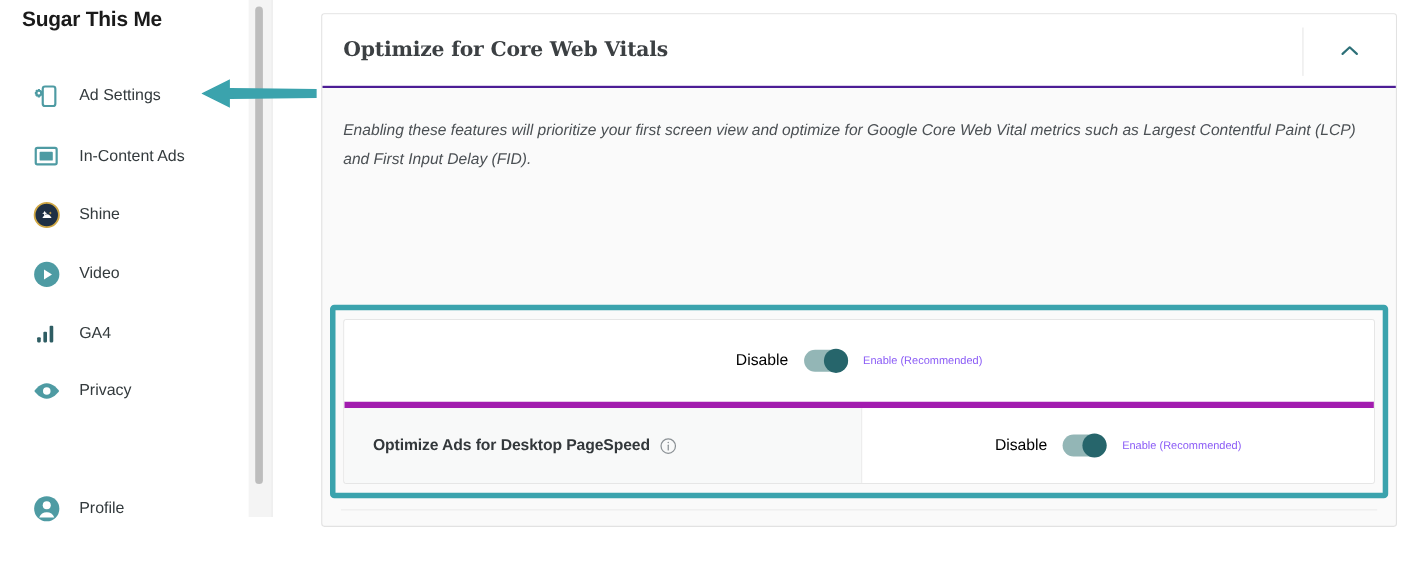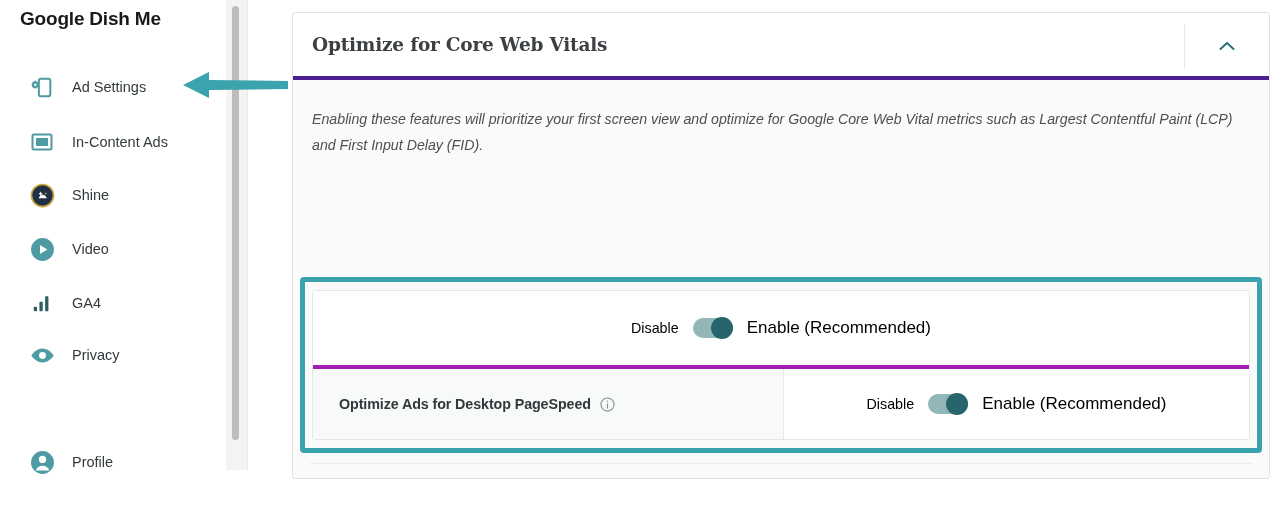--- a/index.html
+++ b/index.html
@@ -55,21 +55,21 @@
   }
 
   
   #card {
     position: absolute; left: 292px; top: 12px; width: 978px; height: 467px;
     background: #fafafa; border: 1px solid #e2e2e2; border-radius: 3px;
     overflow: hidden;
   }
   #card-header {
     position: relative; height: 67px; background: #ffffff;
-    border-bottom: 4px solid #4c1d95;
+    border-bottom: 2px solid #4c1d95;
     display: flex; align-items: center;
   }
   #card-title {
     margin-left: 19px;
     font-family: "DejaVu Serif", "Liberation Serif", serif;
     font-size: 18.5px; color: #3c4043; letter-spacing: -0.2px;
   }
   #header-divider {
     position: absolute; right: 84px; top: 12px; width: 1px; height: 44px;
     background: #e7e7e7;
@@ -94,21 +94,21 @@
     pointer-events: none;
   }
 
   
   #settings-table {
     position: absolute; left: 312px; top: 290px; width: 938px; height: 150px;
     background: #ffffff; border: 1px solid #e6e6e6; border-radius: 3px;
     overflow: hidden;
   }
   .srow { display: flex; height: 74px; }
-  .srow + .srow { border-top: 4px solid #a21caf; }
+  .srow + .srow { border-top: 6px solid #a21caf; }
   .scell-label {
     width: 471px; background: #f8f9f9; border-right: 1px solid #e9e9e9;
     display: flex; align-items: center; padding-left: 26px;
   }
   .slabel-text {
     font-size: 14.3px; font-weight: 700; color: #33383b; letter-spacing: -0.1px;
   }
   .info-icon {
     margin-left: 9px; width: 15px; height: 15px; flex: 0 0 15px;
     display: inline-flex; align-items: center; justify-content: center;
@@ -121,35 +121,35 @@
   .opt-off { font-size: 14.3px; color: #000000; }
   .toggle {
     margin: 0 14px; width: 40px; height: 20px; border-radius: 11px;
     background: #93b6b6; position: relative; cursor: pointer;
     flex: 0 0 40px;
   }
   .toggle .knob {
     position: absolute; right: 0; top: -1px; width: 22px; height: 22px;
     border-radius: 50%; background: #26656b;
   }
-  .opt-on { font-size: 17px; color: #000000; cursor: pointer; }
+  .opt-on { font-size: 10px; color: #8b5cf6; cursor: pointer; }
 
   
   #footer-divider {
     position: absolute; left: 310px; top: 463px; width: 942px; height: 1px;
     background: #ececec;
   }
 </style>
 </head>
 <body>
 
 <div id="root">
 
   <nav id="sidebar">
-    <div id="brand">Google Dish Me</div>
+    <div id="brand">Sugar This Me</div>
 
     <div class="nav-item" style="top:62px">
       <span class="nav-ico">
         <svg width="25" height="25" viewBox="0 0 24 24" fill="none" stroke="#4e9ba3" stroke-width="1.9">
           <rect x="8.5" y="3.5" width="11" height="17" rx="2"></rect>
           <circle cx="5.1" cy="9.3" r="2.1"></circle>
           <path d="M5.1 5.6v1.4M5.1 11.6v1.4M1.6 9.3h1.4M7.2 9.3h1.4M2.6 6.8l1 1M7.2 11.4l-1-1M2.6 11.8l1-1M7.2 7.2l-1 1"></path>
         </svg>
       </span>
       <span class="nav-label">Ad Settings</span>

